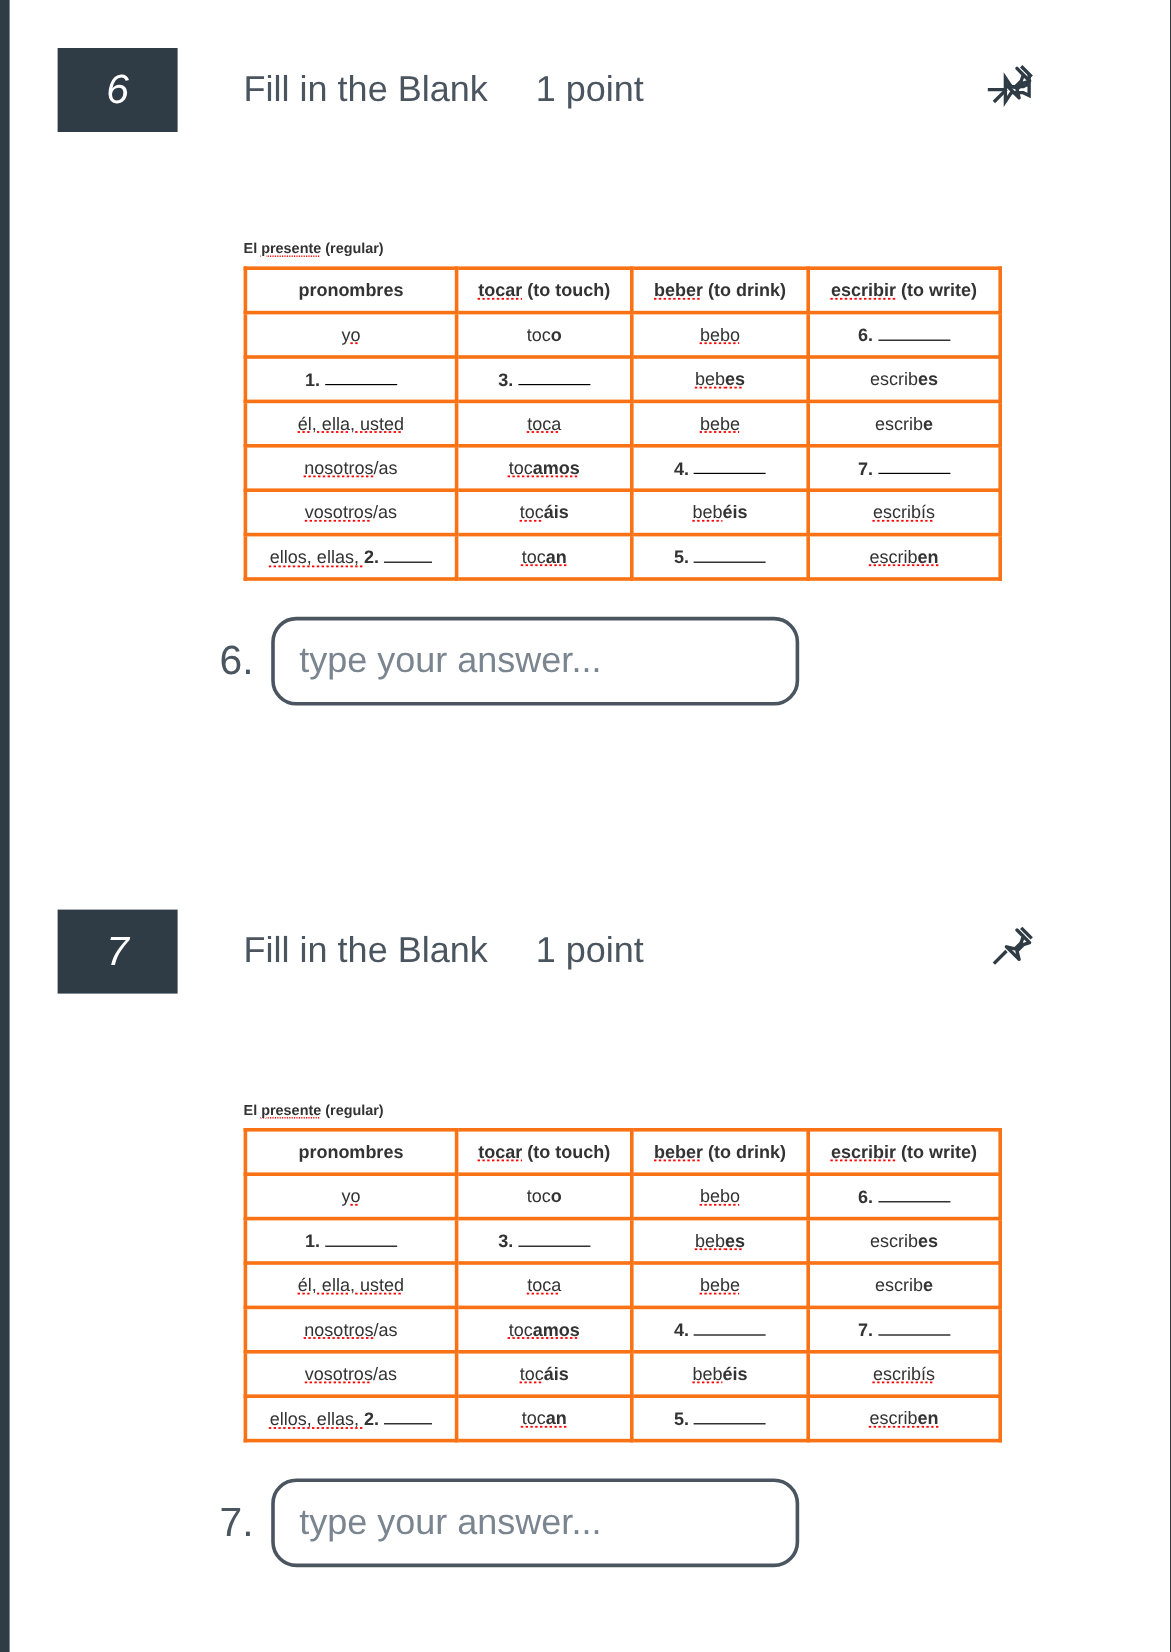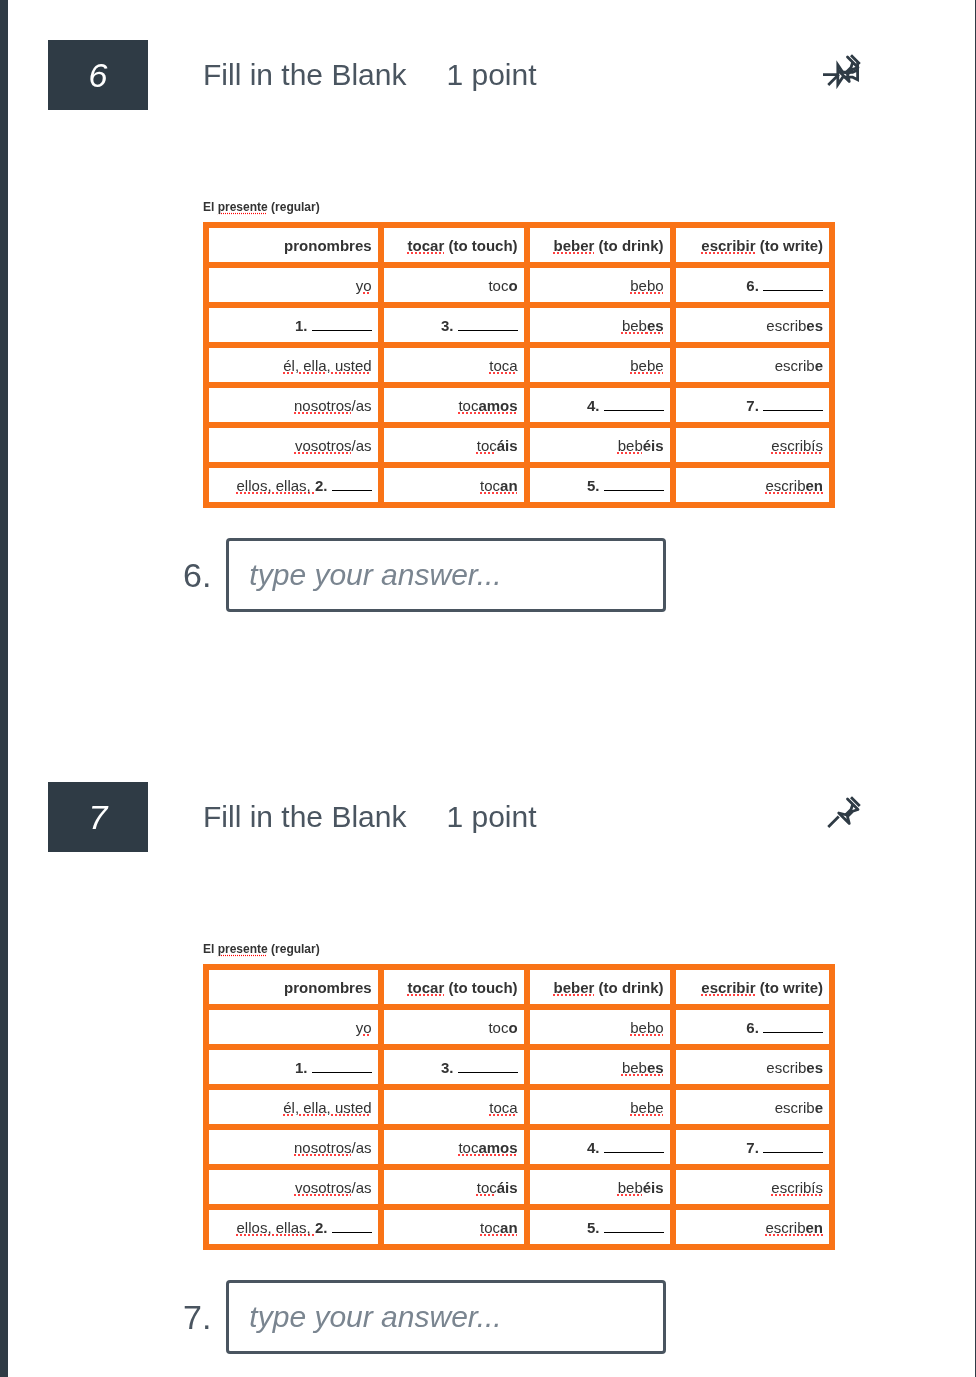--- a/index.html
+++ b/index.html
@@ -61,23 +61,23 @@
     font-size: 12px;
     margin-bottom: 8px;
   }
   .tbl-caption b { font-weight: bold; }
   table.conj {
     border-collapse: collapse;
     width: 100%;
     font-size: 15px;
   }
   table.conj th, table.conj td {
-    border: 6px solid #f97316;
+    border: 3px solid #f97316;
     padding: 6px 6px;
-    text-align: right;
+    text-align: center;
     vertical-align: middle;
     height: 22px;
   }
   table.conj th { font-weight: bold; }
   .du { text-decoration: underline dotted red; text-underline-offset: 2px; }
   .bline {
     display:inline-block;
     border-bottom: 1px solid #000;
     min-width: 60px;
     height: 0.9em;
@@ -91,27 +91,26 @@
     gap: 15px;
   }
   .answer-label {
     font-size: 34px;
     color: #4a5560;
   }
   .answer-input {
     width: 440px;
     height: 74px;
     border: 3px solid #4a5560;
-    border-radius: 4px;
+    border-radius: 21px;
     font-size: 30px;
     color: #555;
     padding: 0 20px;
     box-sizing: border-box;
     font-family: inherit;
-    font-style: italic;
   }
   .answer-input::placeholder { color: #7a8590; }
 
   .spacer { height: 130px; }
 </style>
 </head>
 <body>
 
 <div class="page">
 

